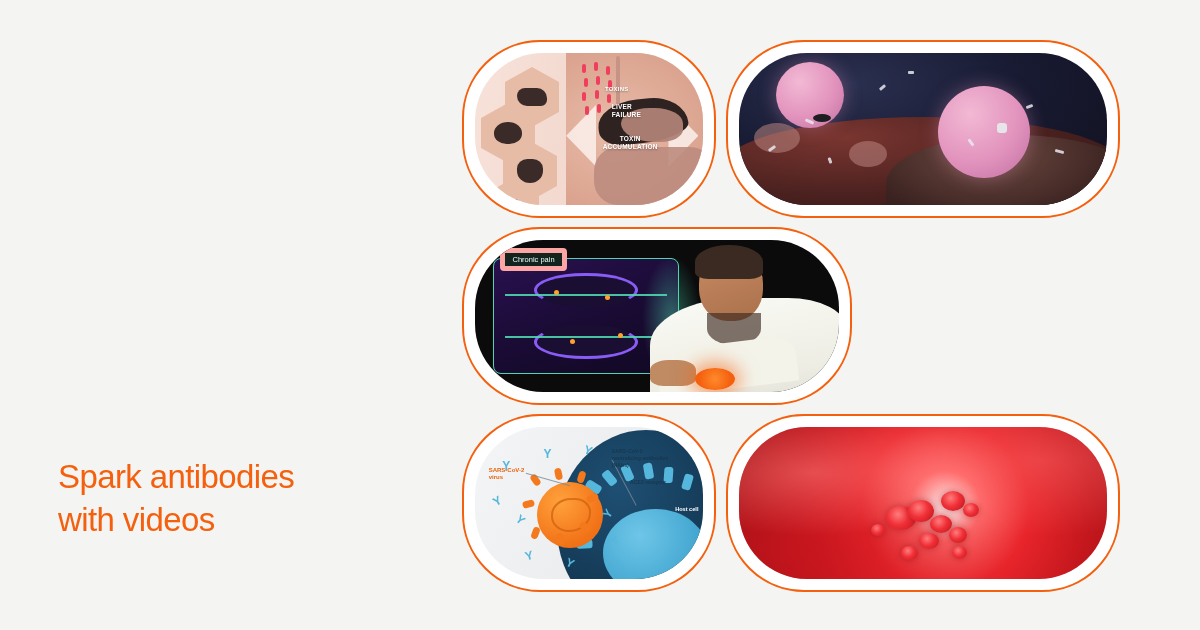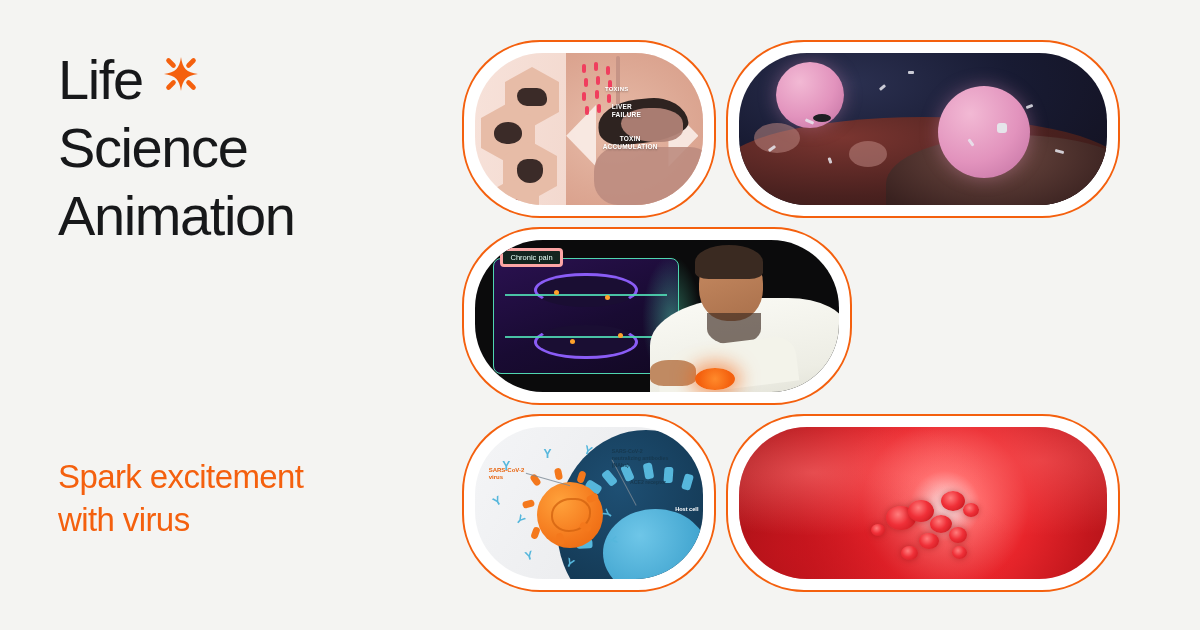--- a/index.html
+++ b/index.html
@@ -158,21 +158,21 @@
     position:absolute; left:24%; width:52%; height:22%;
     background:#6E2E2E; border-radius:50%;
   }
   .m-pain .cart.t{ top:2%; }
   .m-pain .cart.b{ bottom:2%; }
   .m-pain .nerve{
     position:absolute; width:100%; height:2px; background:#4FD6B0; opacity:.9;
   }
   .m-pain .tag{
     position:absolute; left:7%; top:5%;
-    background:#13241F; border:3px solid #fca5a5; border-radius:4px;
+    background:#13241F; border:5px solid #fca5a5; border-radius:4px;
     color:#E8FFF7; font-size:7.5px; padding:2px 7px; z-index:4; white-space:nowrap;
   }
   .m-pain .person{
     position:absolute; right:0; top:0; width:52%; height:100%;
   }
   .m-pain .shirt{
     position:absolute; right:-4%; bottom:-6%; width:104%; height:68%;
     background:linear-gradient(170deg,#FBFBF6 0%,#EDEDE4 70%,#DEDED3 100%);
     border-radius:46% 30% 0 0;
   }
@@ -314,46 +314,24 @@
   }
 
   
   .dot{ position:absolute; border-radius:50%; }
 </style>
 </head>
 <body>
 
 <div class="left-panel">
 
-  <div class="brand">
-    <div class="brand-line">
-      <span>Life</span>
-      <span class="sparkle">
-        <svg viewBox="0 0 48 48" width="48" height="48" aria-hidden="true">
-          <path d="M24 3 C25.6 14.6 29.4 18.4 41 20 C29.4 21.6 25.6 25.4 24 37 C22.4 25.4 18.6 21.6 7 20 C18.6 18.4 22.4 14.6 24 3 Z" fill="#F4600E"></path>
-          <g stroke="#F4600E" stroke-width="4.6" stroke-linecap="round">
-            <line x1="11.5" y1="6.5" x2="16.5" y2="11.5"></line>
-            <line x1="36.5" y1="6.5" x2="31.5" y2="11.5"></line>
-            <line x1="11.5" y1="33.5" x2="16.5" y2="28.5"></line>
-            <line x1="36.5" y1="33.5" x2="31.5" y2="28.5"></line>
-          </g>
-        </svg>
-      </span>
-    </div>
-    <div class="brand-line">
-      <span>Science</span>
-    </div>
-    <div class="brand-line">
-      <span>Animation</span>
-    </div>
-  </div>
 
   <div class="tagline">
-    <span class="tagline-line">Spark excitement</span>
-    <span class="tagline-line">with virus</span>
+    <span class="tagline-line">Spark antibodies</span>
+    <span class="tagline-line">with videos</span>
   </div>
 </div>
 
 <div class="gallery">
 
   <div class="row r1">
 
     <div class="card narrow">
       <div class="media m-liver">
         <div class="torso"></div>

